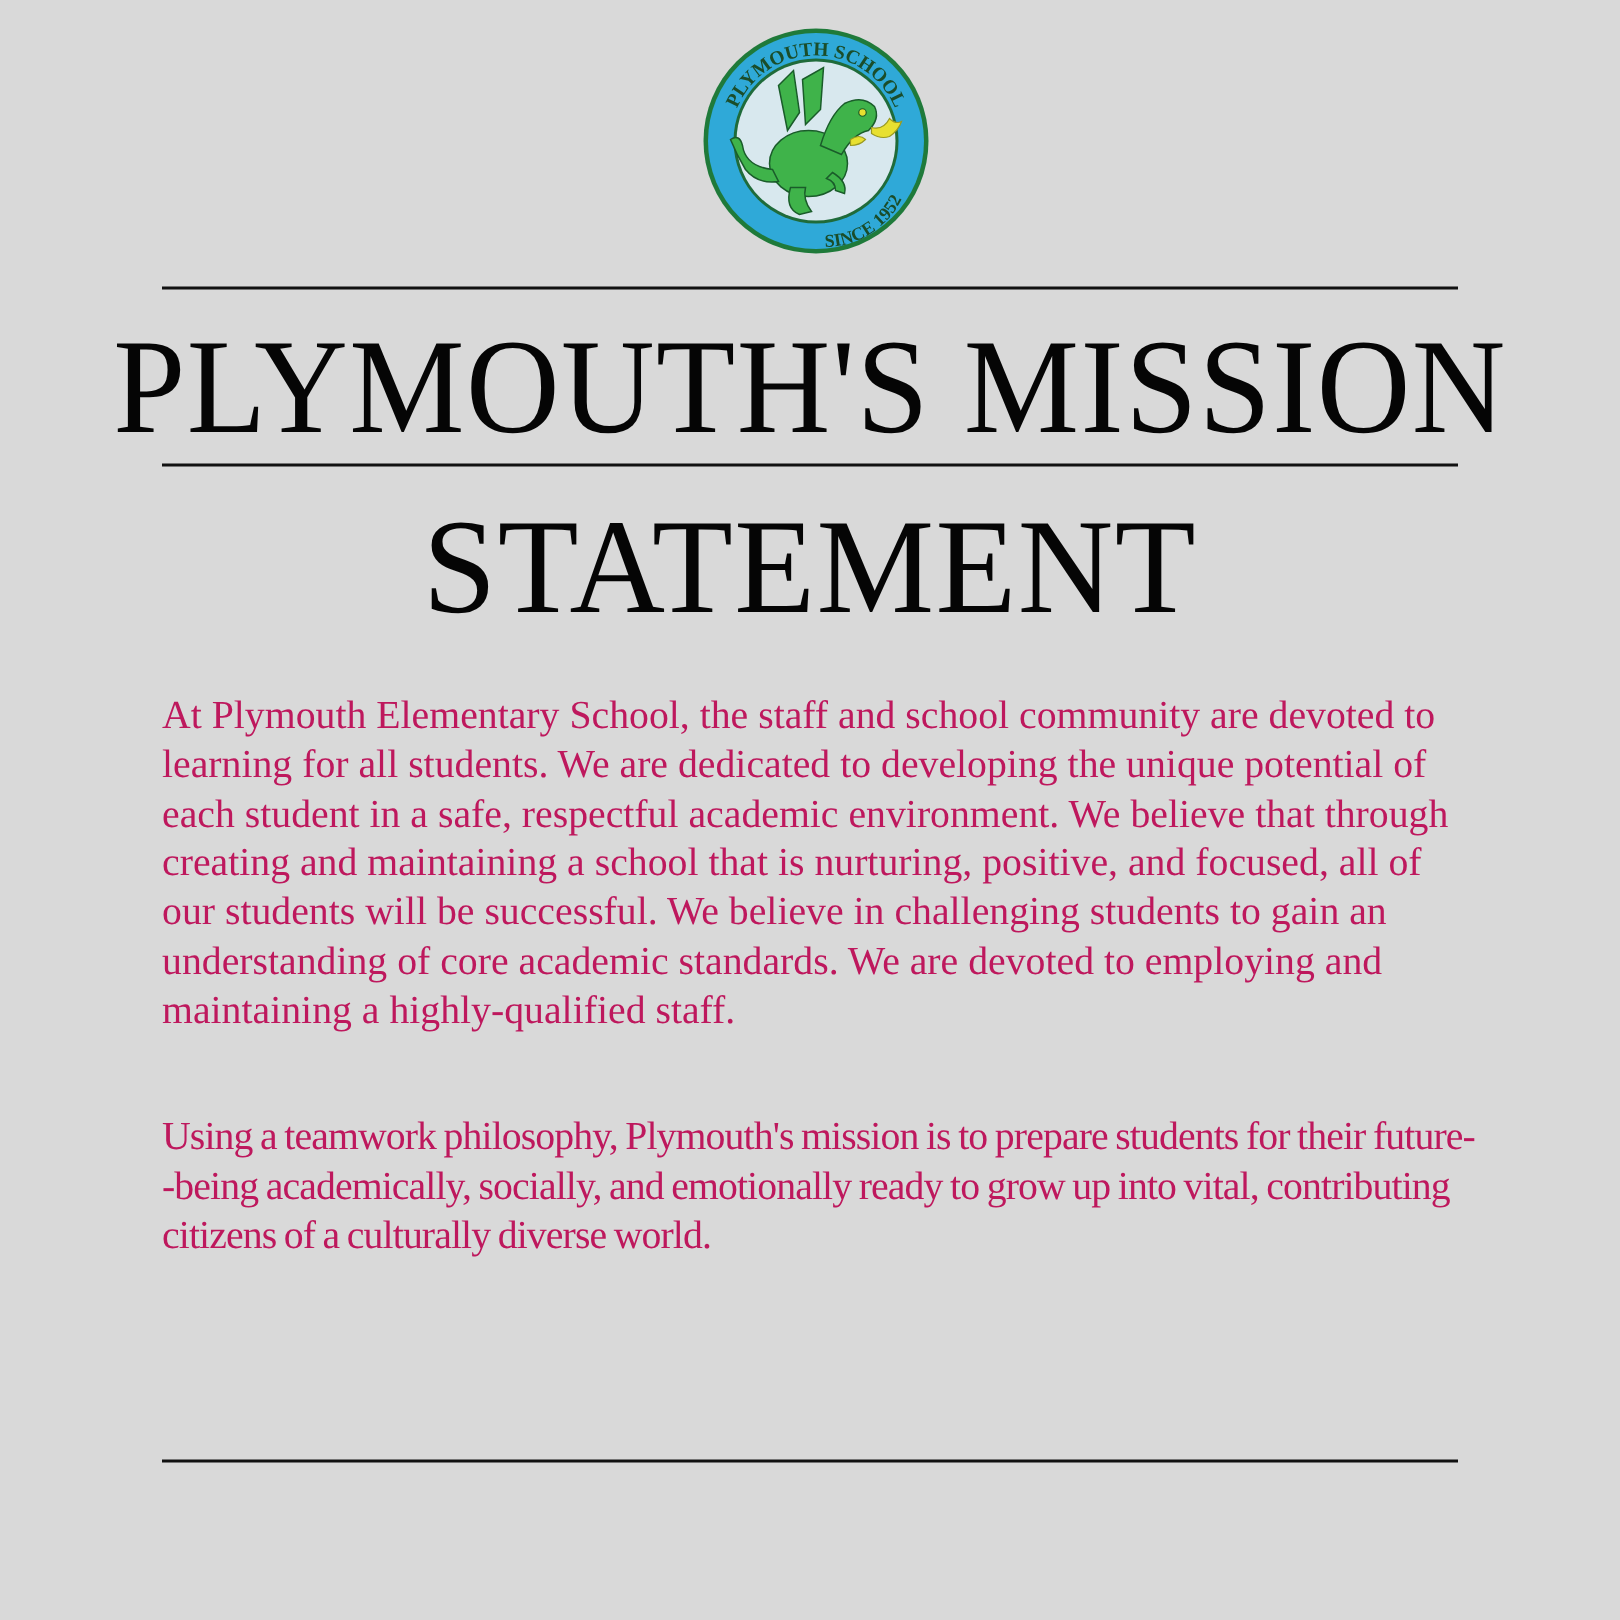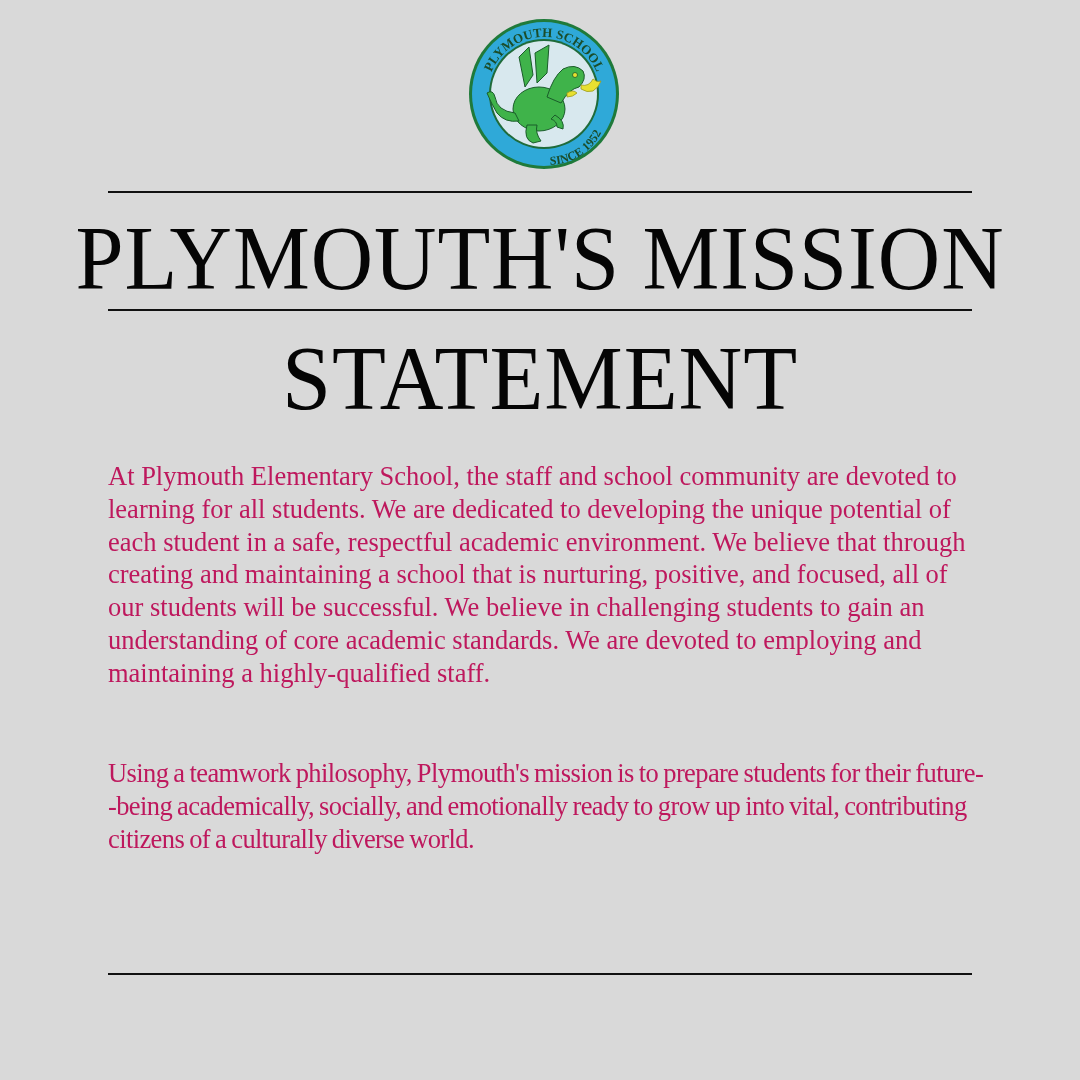--- a/index.html
+++ b/index.html
@@ -61,21 +61,21 @@
       position: absolute;
       left: 108px;
       width: 880px;
       font-family: Liberation Serif, serif;
       font-size: 26.5px;
       line-height: 32.8px;
       color: #be185d;
     }
     .body-text.p1 { top: 460px; }
     .body-text.p2 {
-      top: 757px;
+      top: 741px;
       letter-spacing: -0.6px;
       word-spacing: -1px;
     }
   </style>
 </head>
 <body>
 
 <div class="logo">
   <svg width="154" height="154" viewBox="0 0 154 154">
     <defs>

